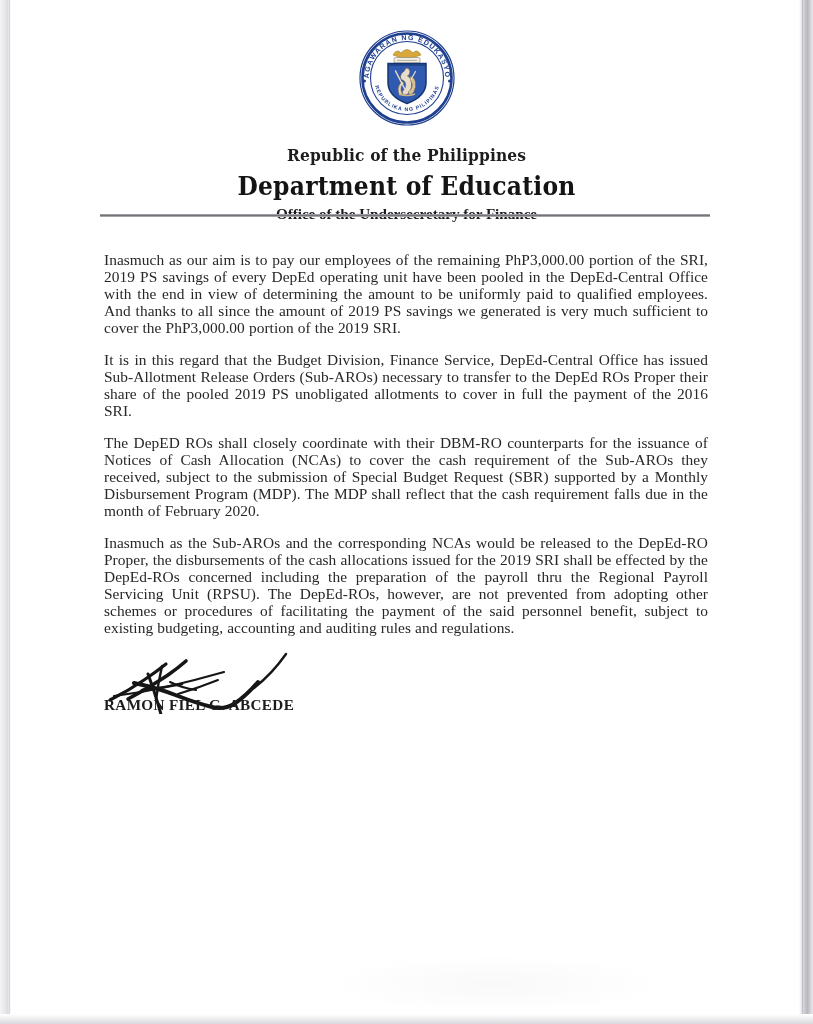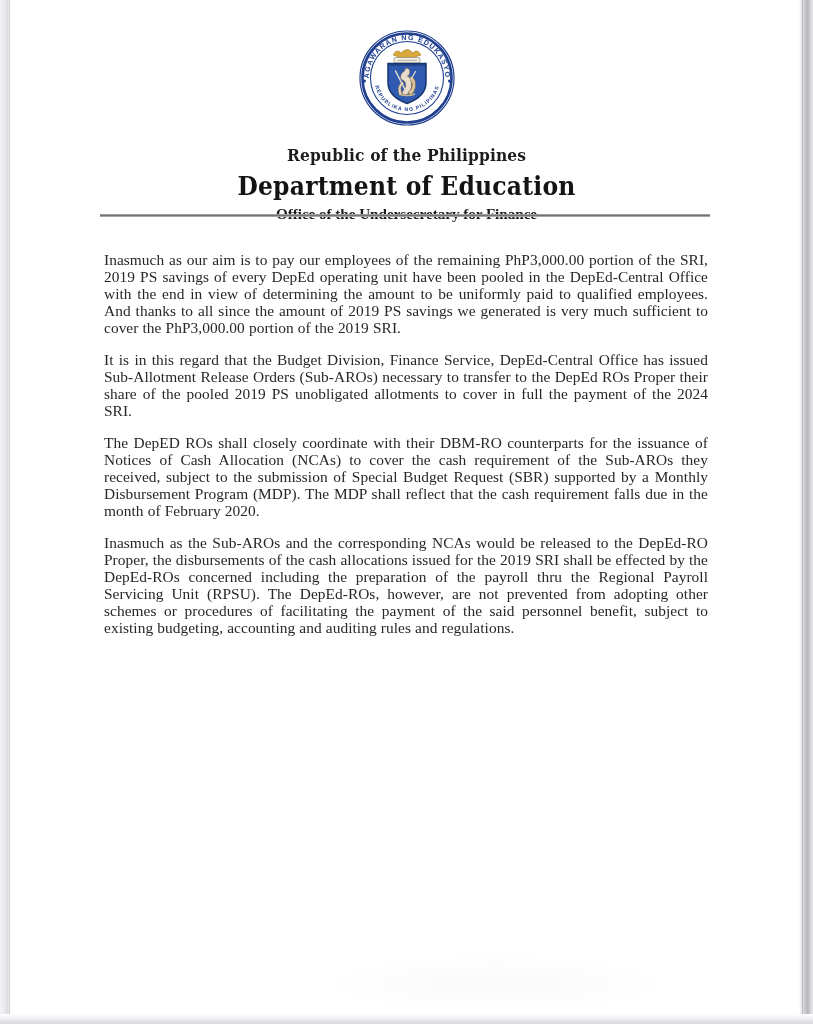--- a/index.html
+++ b/index.html
@@ -224,25 +224,44 @@
 
       <div class="lh-line1">Republic of the Philippines</div>
       <div class="lh-line2">Department of Education</div>
       <div class="lh-line3">Office of the Undersecretary for Finance</div>
     </div>
 
     <div class="hrule"></div>
 
     <div class="body-copy">
       <p>Inasmuch as our aim is to pay our employees of the remaining PhP3,000.00 portion of the SRI, 2019 PS savings of every DepEd operating unit have been pooled in the DepEd-Central Office with the end in view of determining the amount to be uniformly paid to qualified employees.  And thanks to all since the amount of 2019 PS savings we generated is very much sufficient to cover the PhP3,000.00 portion of the 2019 SRI.</p>
-      <p>It is in this regard that the Budget Division, Finance Service, DepEd-Central Office has issued Sub-Allotment Release Orders (Sub-AROs) necessary to transfer to the DepEd ROs Proper their share of the pooled 2019 PS unobligated allotments to cover in full the payment of the 2024 SRI.</p>
+      <p>It is in this regard that the Budget Division, Finance Service, DepEd-Central Office has issued Sub-Allotment Release Orders (Sub-AROs) necessary to transfer to the DepEd ROs Proper their share of the pooled 2019 PS unobligated allotments to cover in full the payment of the 2016 SRI.</p>
       <p>The DepED ROs shall closely coordinate with their DBM-RO counterparts for the issuance of Notices of Cash Allocation (NCAs) to cover the cash requirement of the Sub-AROs they received, subject to the submission of Special Budget Request (SBR) supported by a Monthly Disbursement Program (MDP).  The MDP shall reflect that the cash requirement falls due in the month of February 2020.</p>
       <p>Inasmuch as the Sub-AROs and the corresponding NCAs would be released to the DepEd-RO Proper, the disbursements of the cash allocations issued for the 2019 SRI shall be effected by the DepEd-ROs concerned including the preparation of the payroll thru the Regional Payroll Servicing Unit (RPSU).  The DepEd-ROs, however, are not prevented from adopting other schemes or procedures of facilitating the payment of the said personnel benefit, subject to existing budgeting, accounting and auditing rules and regulations.</p>
     </div>
 
+    <div class="sig-block">
+      <div class="sig-mark">
+        <svg width="260" height="62" viewBox="0 0 260 62" aria-hidden="true">
+          <g fill="none" stroke="#161616" stroke-linecap="round" stroke-linejoin="round">
+            <path d="M6 48 q18 -9 34 -20 q12 -8 22 -16" stroke-width="3.2"></path>
+            <path d="M10 44 q26 -3 52 -9 q30 -7 58 -15" stroke-width="2.2"></path>
+            <path d="M24 47 q22 -12 40 -24 q10 -7 18 -14" stroke-width="3.6"></path>
+            <path d="M30 31 q24 5 44 13 q18 7 34 11 q12 3 22 -3 q12 -8 24 -22" stroke-width="4"></path>
+            <path d="M44 22 q6 16 10 30 q4 13 6 24" stroke-width="3"></path>
+            <path d="M58 14 q-4 18 -6 34" stroke-width="2.4"></path>
+            <path d="M38 38 q20 -2 40 -6" stroke-width="2.6"></path>
+            <path d="M74 42 q20 -6 40 -14" stroke-width="2"></path>
+            <path d="M150 36 q18 -14 32 -34" stroke-width="2.4"></path>
+            <path d="M66 30 q12 6 26 8" stroke-width="2"></path>
+          </g>
+        </svg>
+      </div>
+      <div class="sig-name">RAMON FIEL G. ABCEDE</div>
+    </div>
 
   </div>
 
   <div class="scan-edge-left">
       <div class="hairline"></div>
     </div>
   <div class="scan-edge-right">
       <div class="hairline"></div>
     </div>
   <div class="scan-edge-bottom"></div>

